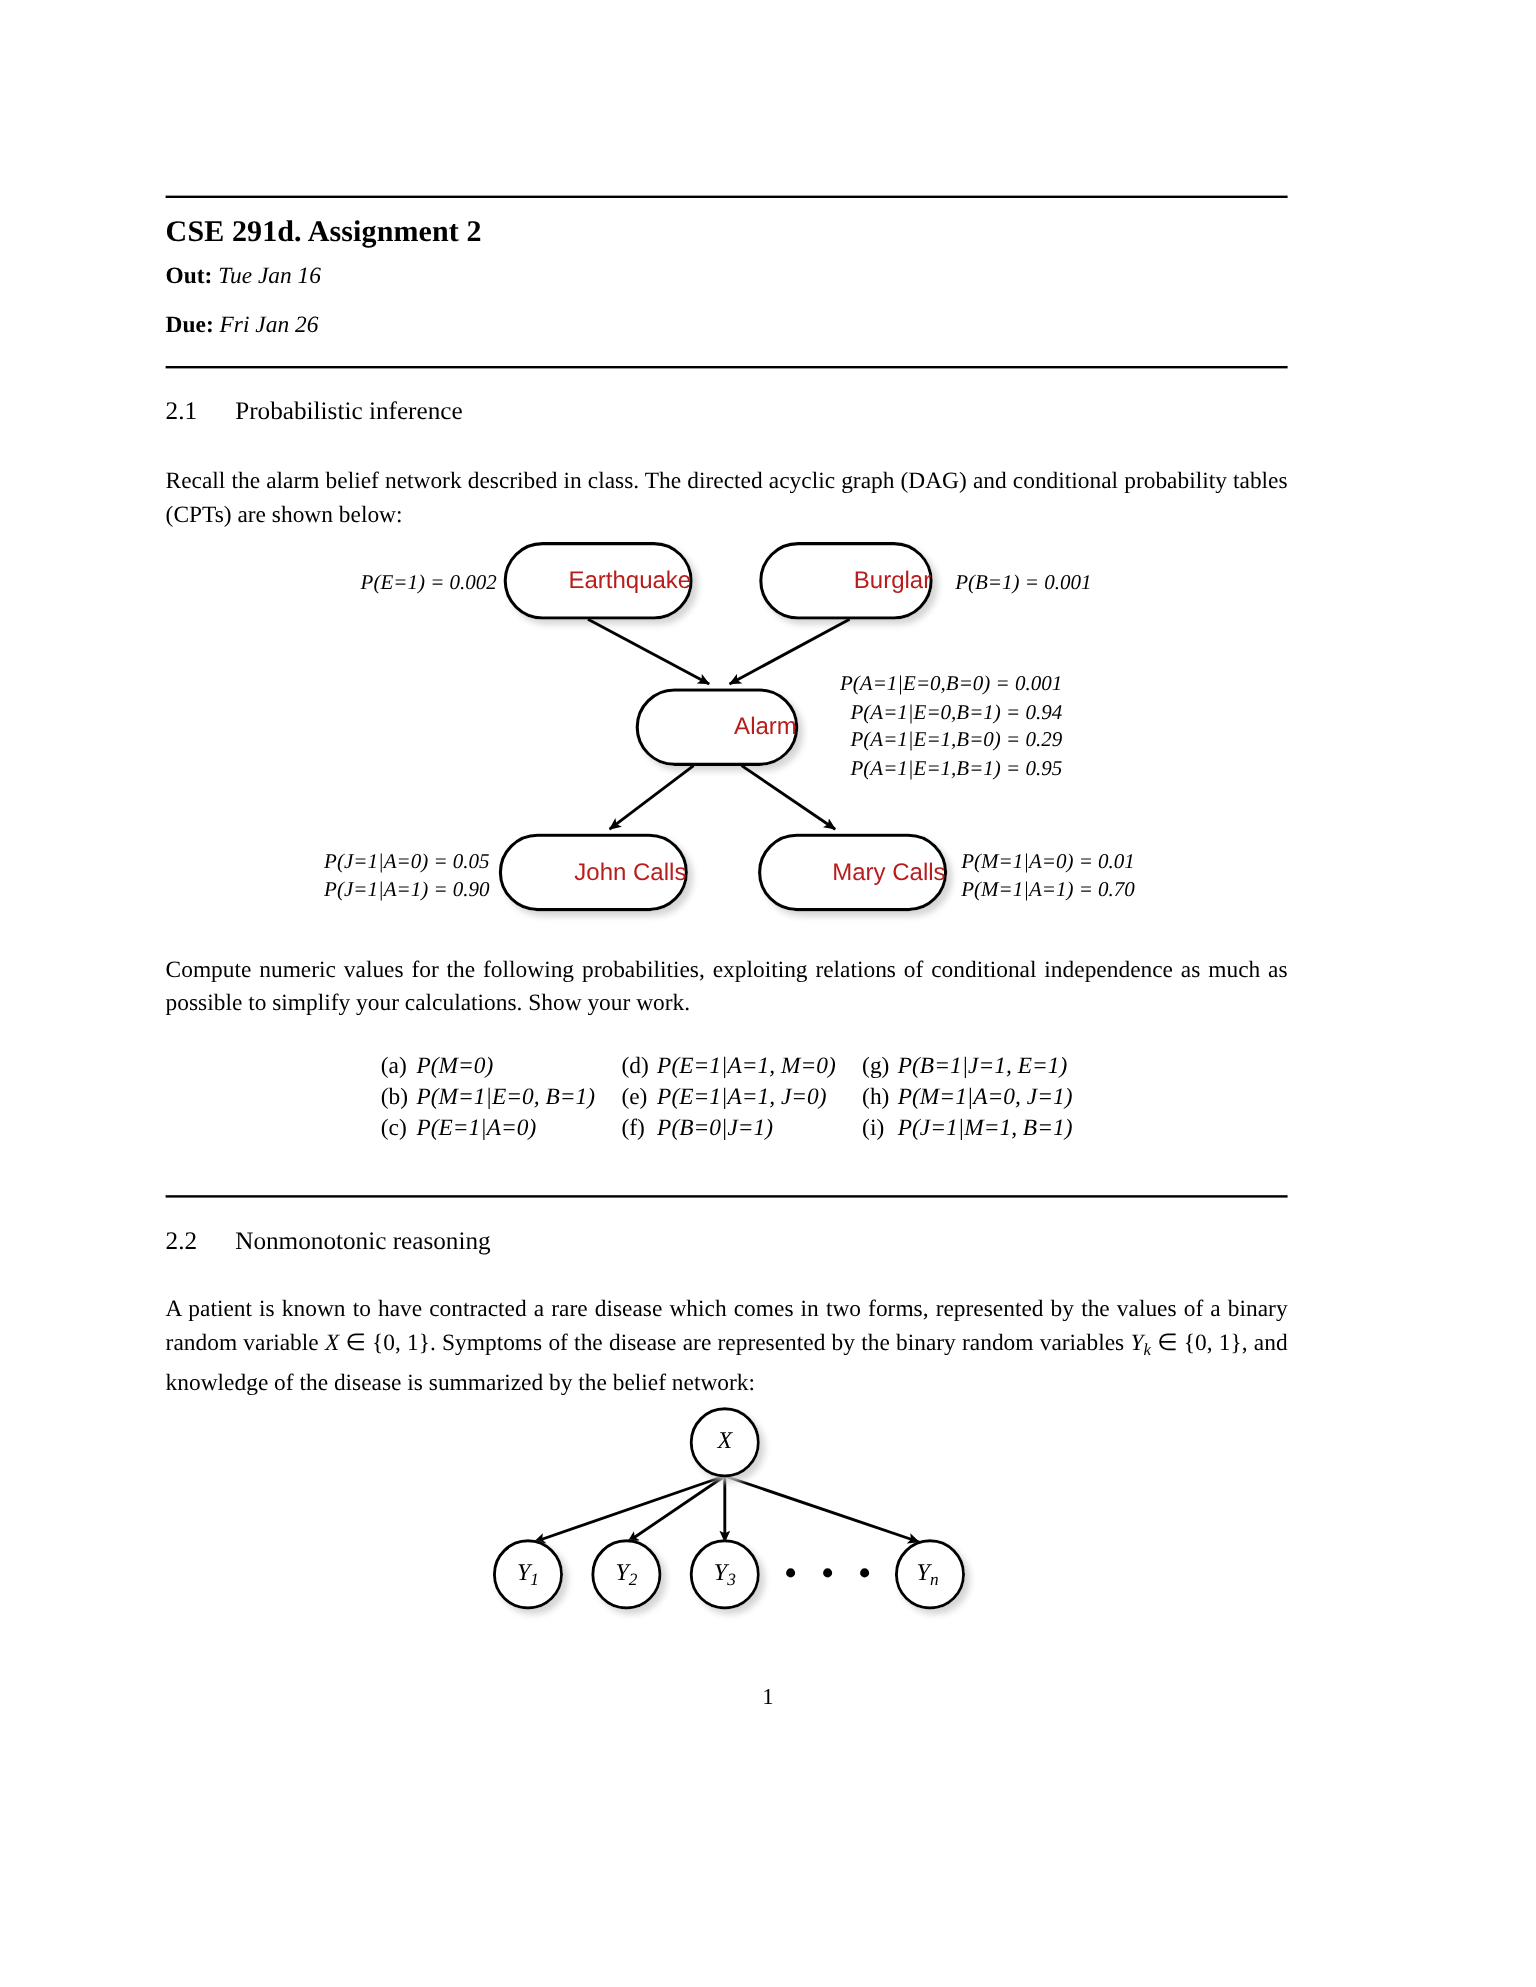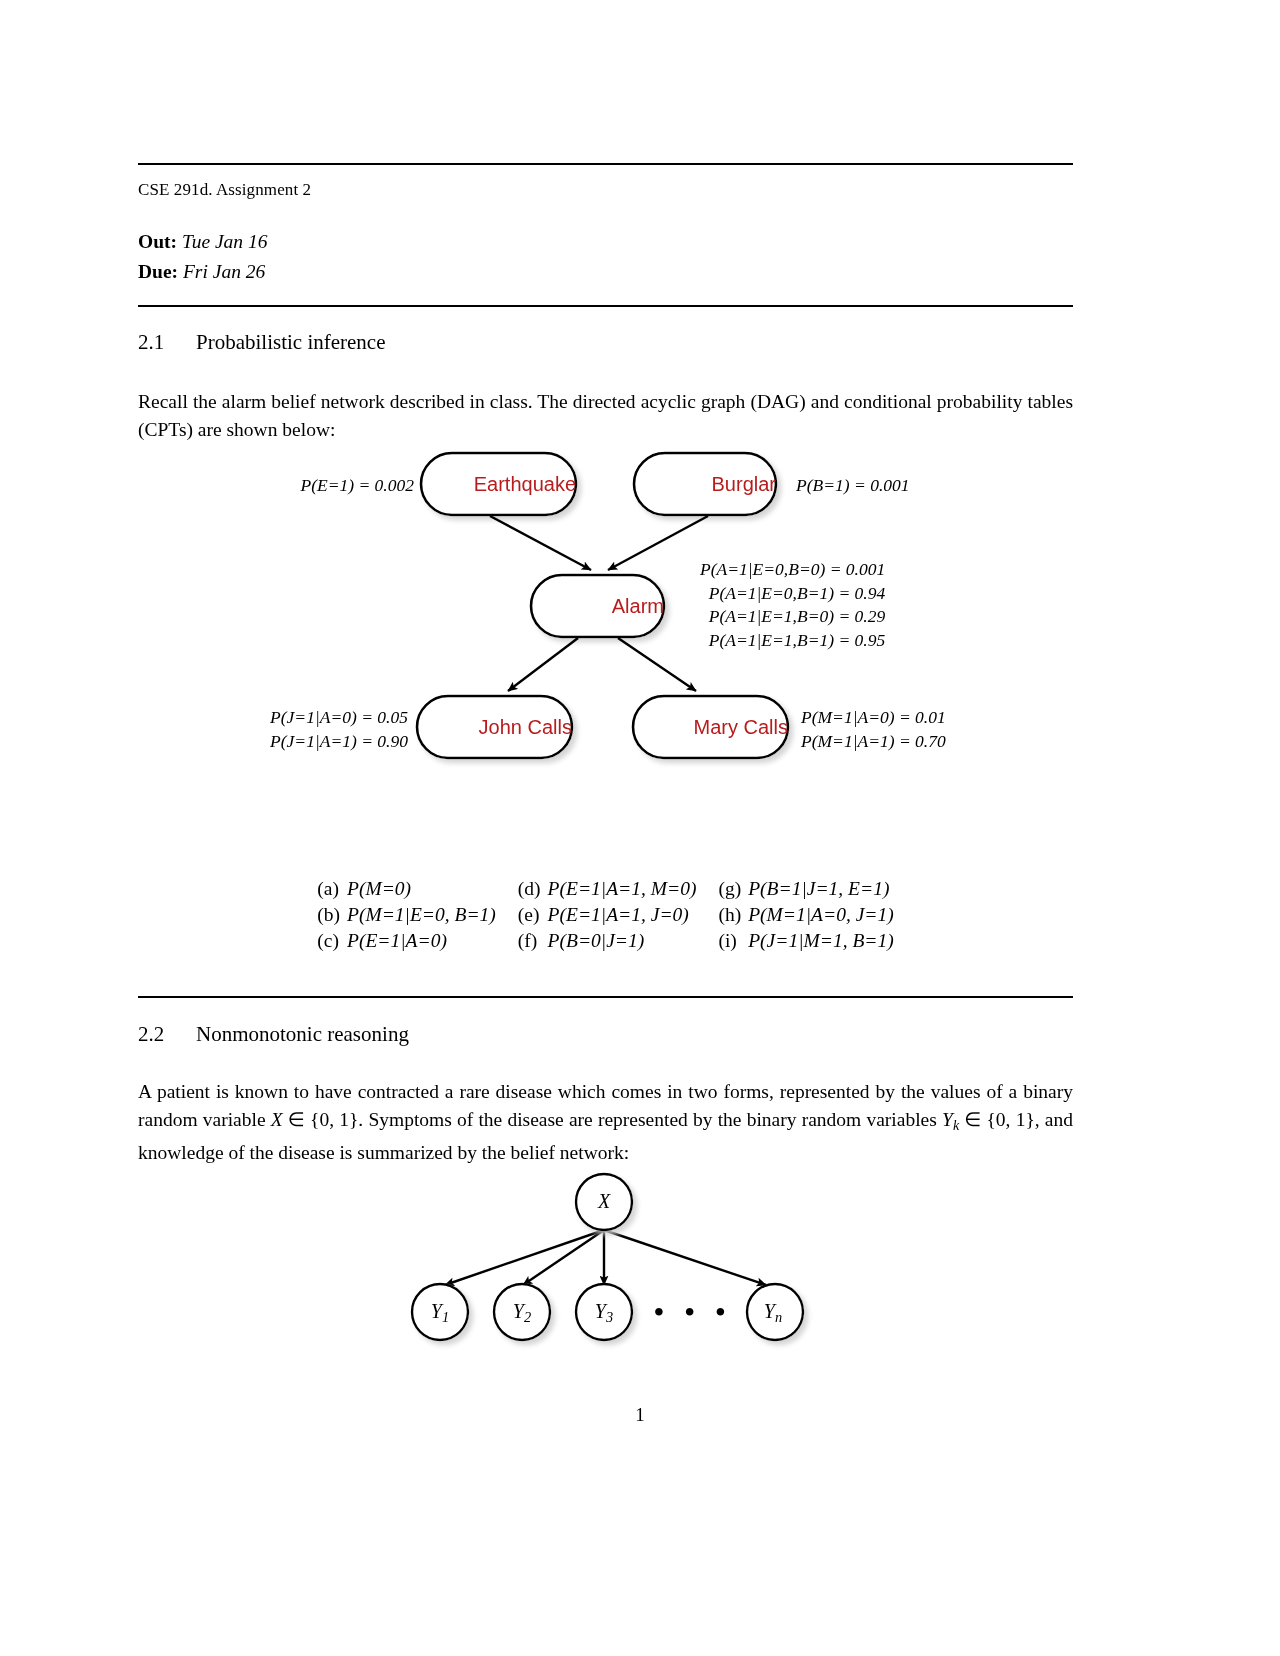--- a/index.html
+++ b/index.html
@@ -12,25 +12,25 @@
   }
   .page { position:absolute; left:0; top:0; width:1280px; height:1656px; }
 
   .rule { position:absolute; left:138px; width:935px; height:2px; background:#000; }
   #rule-top    { top:163px; }
   #rule-second { top:305px; }
   #rule-third  { top:996px; }
 
   .doc-title {
     position:absolute; left:138px; top:180px;
-    font-size:17px; font-weight:normal; letter-spacing:0.1px;
+    font-size:25px; font-weight:bold; letter-spacing:0.1px;
   }
 
   .meta { position:absolute; left:138px; font-size:19.5px; }
-  #meta-out { top:231px; }
+  #meta-out { top:220px; }
   #meta-due { top:261px; }
   .meta b { font-weight:bold; }
   .meta i { font-style:italic; }
 
   .sec-head {
     position:absolute; left:138px;
     font-size:21px; font-weight:normal;
   }
   #sec-21 { top:330px; }
   #sec-22 { top:1022px; }
@@ -191,20 +191,21 @@
       <div>P(J=1|A=0) = 0.05</div>
       <div>P(J=1|A=1) = 0.90</div>
     </div>
 
     <div class="cpt" style="left:663px; top:258px;">
       <div>P(M=1|A=0) = 0.01</div>
       <div>P(M=1|A=1) = 0.70</div>
     </div>
   </div>
 
+  <div class="para" id="para-compute">Compute numeric values for the following probabilities, exploiting relations of conditional independence as much as possible to simplify your calculations. Show your work.</div>
 
   <div id="problems">
     <table>
       <tbody>
           <tr>
         <td class="pl">(a)</td>
         <td class="mathitem mi">P(M=0)</td>
         <td class="col-gap"></td>
         <td class="pl">(d)</td>
         <td class="mathitem mi">P(E=1|A=1, M=0)</td>

